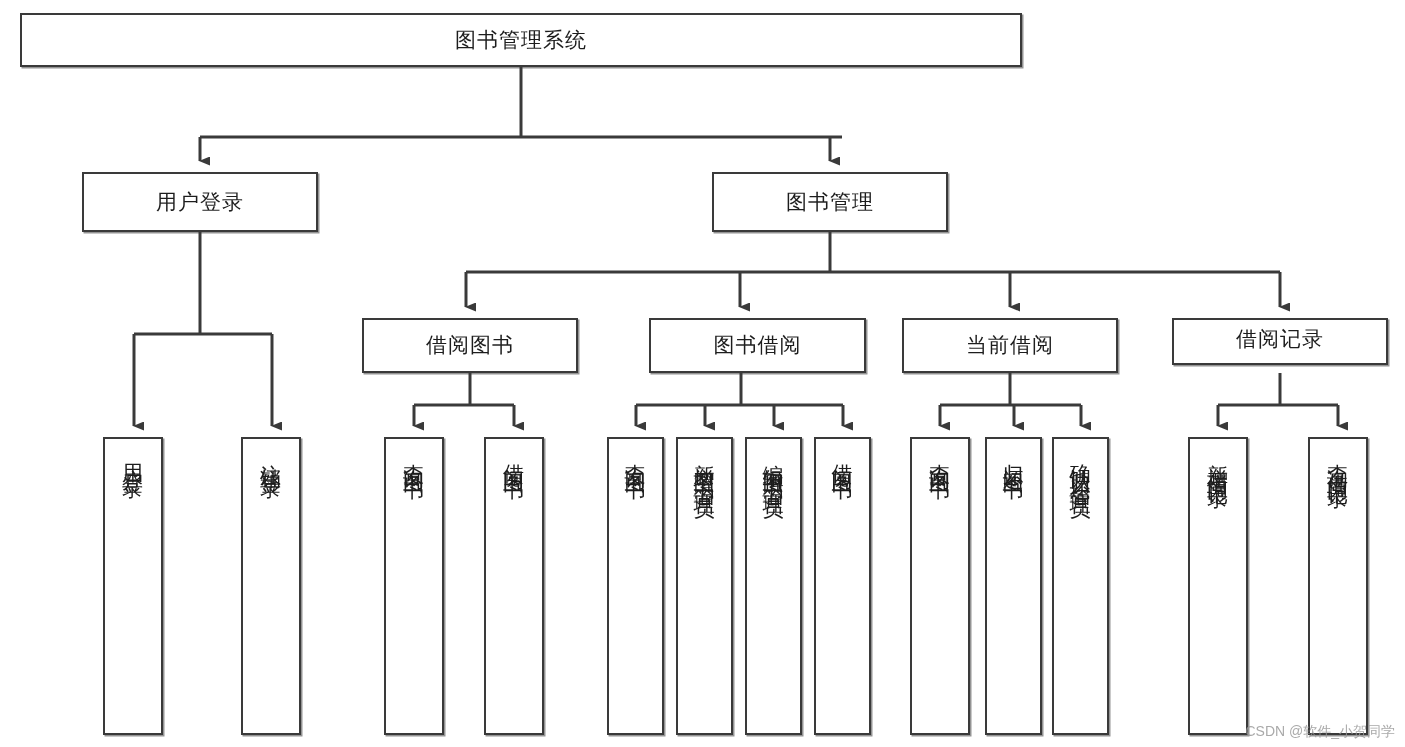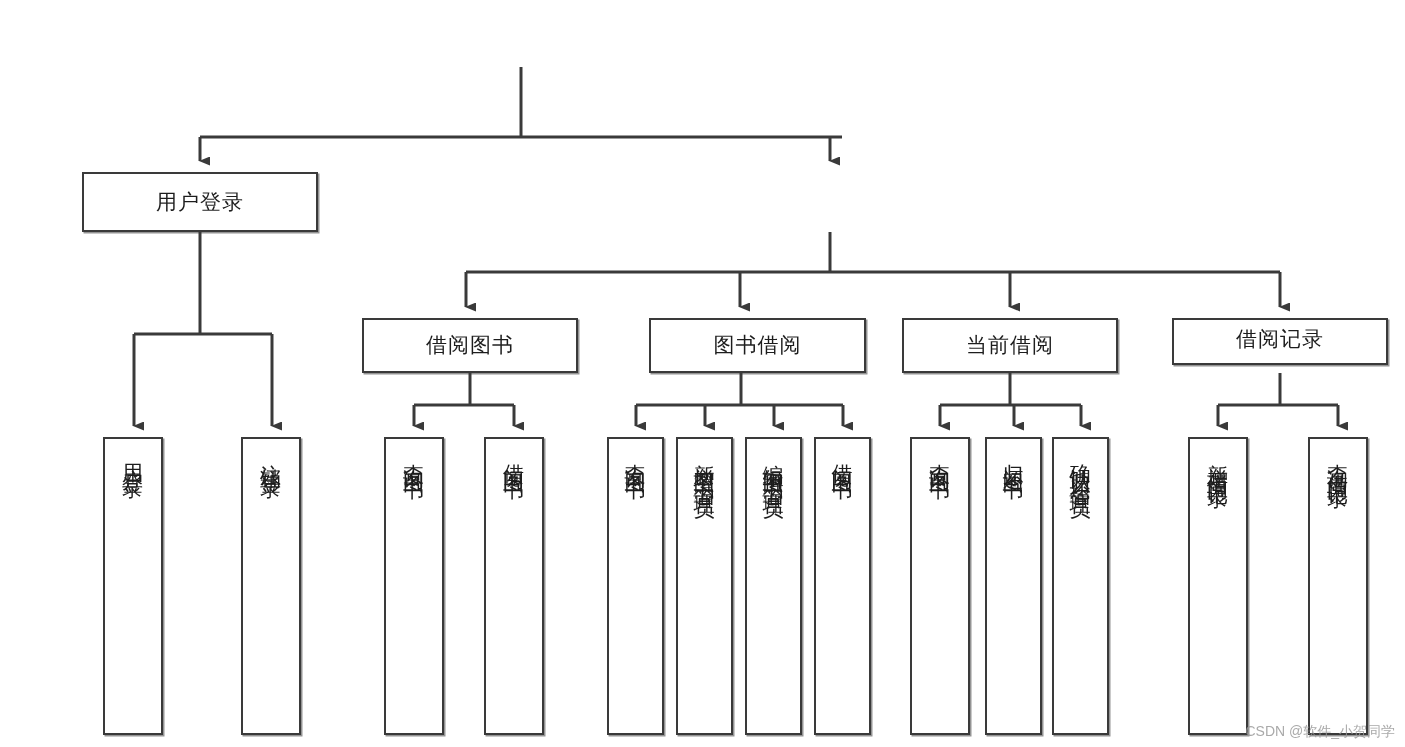--- a/index.html
+++ b/index.html
@@ -101,23 +101,29 @@
       <path d="M1014,405 L1014,426" marker-end="url(#arrowhead)"></path>
       <path d="M1081,405 L1081,426" marker-end="url(#arrowhead)"></path>
 
       <path d="M1280,373 L1280,405"></path>
       <path d="M1218,405 L1338,405"></path>
       <path d="M1218,405 L1218,426" marker-end="url(#arrowhead)"></path>
       <path d="M1338,405 L1338,426" marker-end="url(#arrowhead)"></path>
     </g>
   </svg>
 
+  <div class="node" style="left: 20px; top: 13px; width: 1002px; height: 54px;">
+    <span class="label">图书管理系统</span>
+  </div>
 
   <div class="node" style="left: 82px; top: 172px; width: 236px; height: 60px;">
     <span class="label">用户登录</span>
+  </div>
+  <div class="node" style="left: 712px; top: 172px; width: 236px; height: 60px;">
+    <span class="label">图书管理</span>
   </div>
 
   <div class="node" style="left: 362px; top: 318px; width: 216px; height: 55px;">
     <span class="label">借阅图书</span>
   </div>
   <div class="node" style="left: 633px; top: 318px; width: 217px; height: 55px; margin-left: 16px;">
     <span class="label">图书借阅</span>
   </div>
   <div class="node" style="left: 902px; top: 318px; width: 216px; height: 55px;">
     <span class="label">当前借阅</span>

